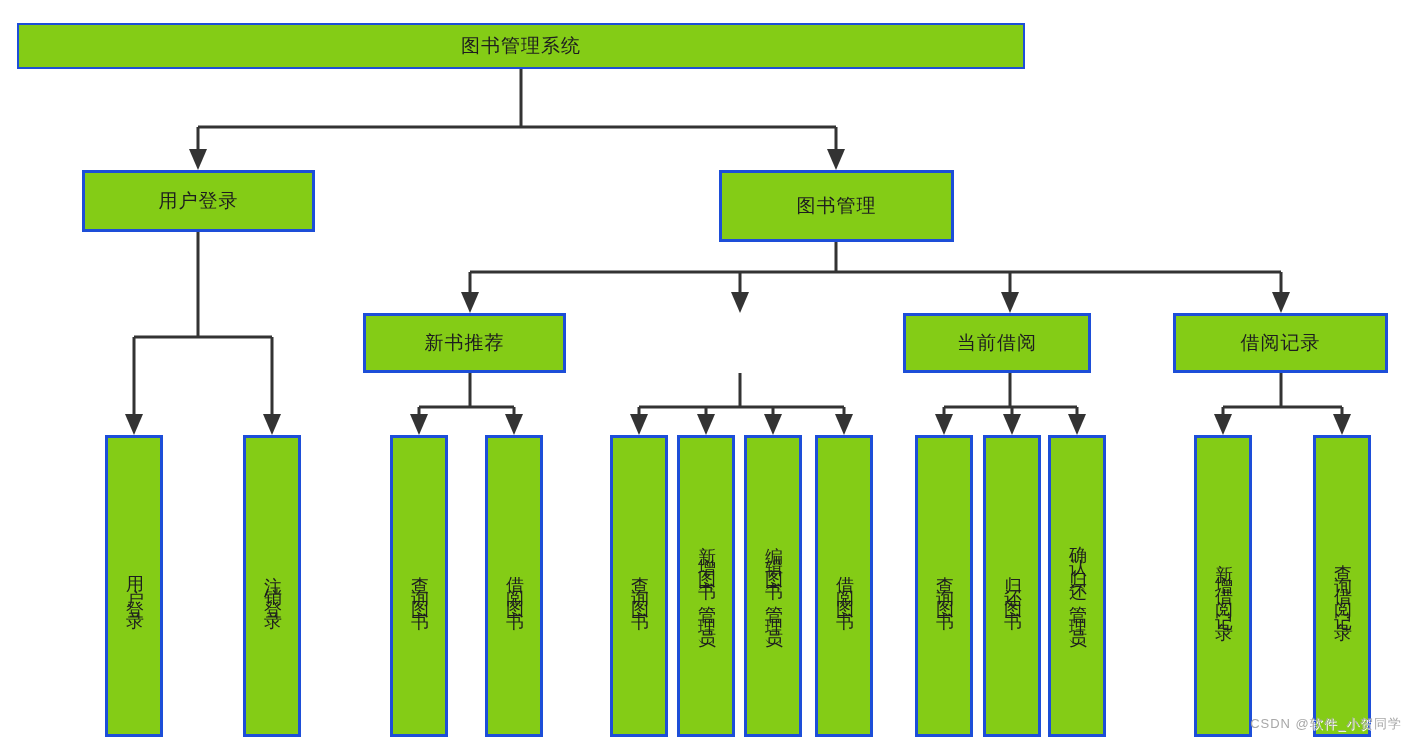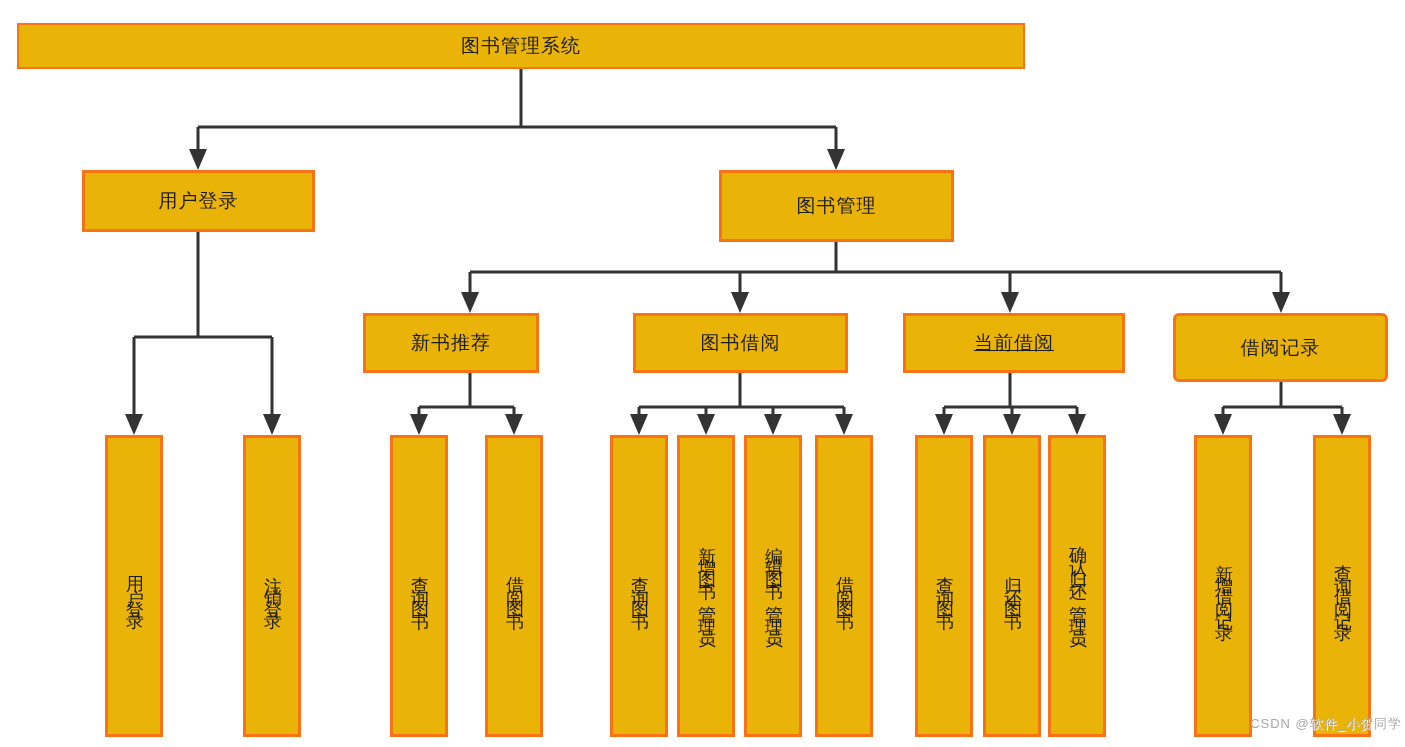--- a/index.html
+++ b/index.html
@@ -16,22 +16,22 @@
 
   svg.connectors {
     position: absolute;
     left: 0; top: 0;
     width: 1405px; height: 747px;
     pointer-events: none;
   }
 
   .node {
     position: absolute;
-    background: #eab308;
-    border: 3px solid #f97316;
+    background: #84cc16;
+    border: 3px solid #1d4ed8;
     display: flex;
     align-items: center;
     justify-content: center;
     color: #1d1d1f;
   }
 
   .node.root { border-width: 2px; }
 
   .h-label {
     font-size: 19px;
@@ -109,30 +109,27 @@
     <span class="h-label">图书管理系统</span>
   </div>
 
   <div class="node" style="left:82px; top:170px; width:233px; height:62px;">
     <span class="h-label">用户登录</span>
   </div>
   <div class="node" style="left:719px; top:170px; width:235px; height:72px;">
     <span class="h-label">图书管理</span>
   </div>
 
-  <div class="node" style="left:363px; top:313px; width:176px; height:60px;">
+  <div class="node" style="left:363px; top:313px; width:203px; height:60px;">
     <span class="h-label">新书推荐</span>
   </div>
-  <div class="node" style="left:633px; top:313px; width:215px; height:60px;">
-    <span class="h-label">图书借阅</span>
-  </div>
-  <div class="node" style="left:903px; top:313px; width:222px; height:60px;text-decoration:underline;">
+  <div class="node" style="left:903px; top:313px; width:188px; height:60px;">
     <span class="h-label">当前借阅</span>
   </div>
-  <div class="node" style="left:1173px; top:313px; width:215px; height:69px;border-radius:6px;">
+  <div class="node" style="left:1173px; top:313px; width:215px; height:60px;">
     <span class="h-label">借阅记录</span>
   </div>
 
   <div class="node" style="left:105px; top:435px; width:58px; height:302px;">
     <span class="v-label">用户登录</span>
   </div>
   <div class="node" style="left:243px; top:435px; width:58px; height:302px;">
     <span class="v-label">注销登录</span>
   </div>
 

